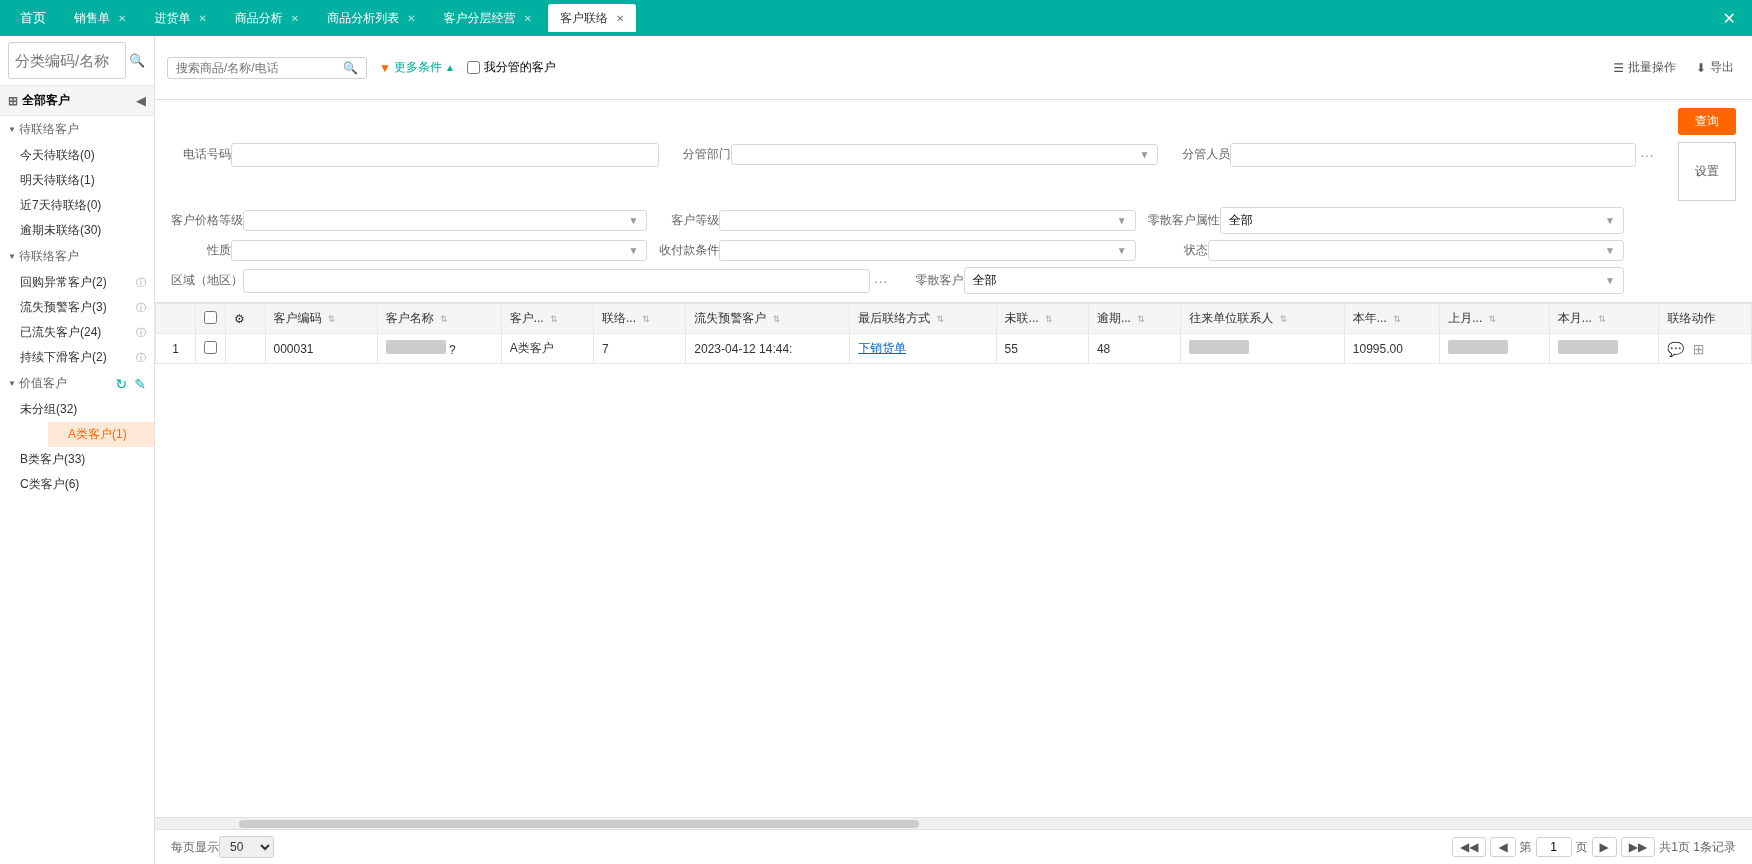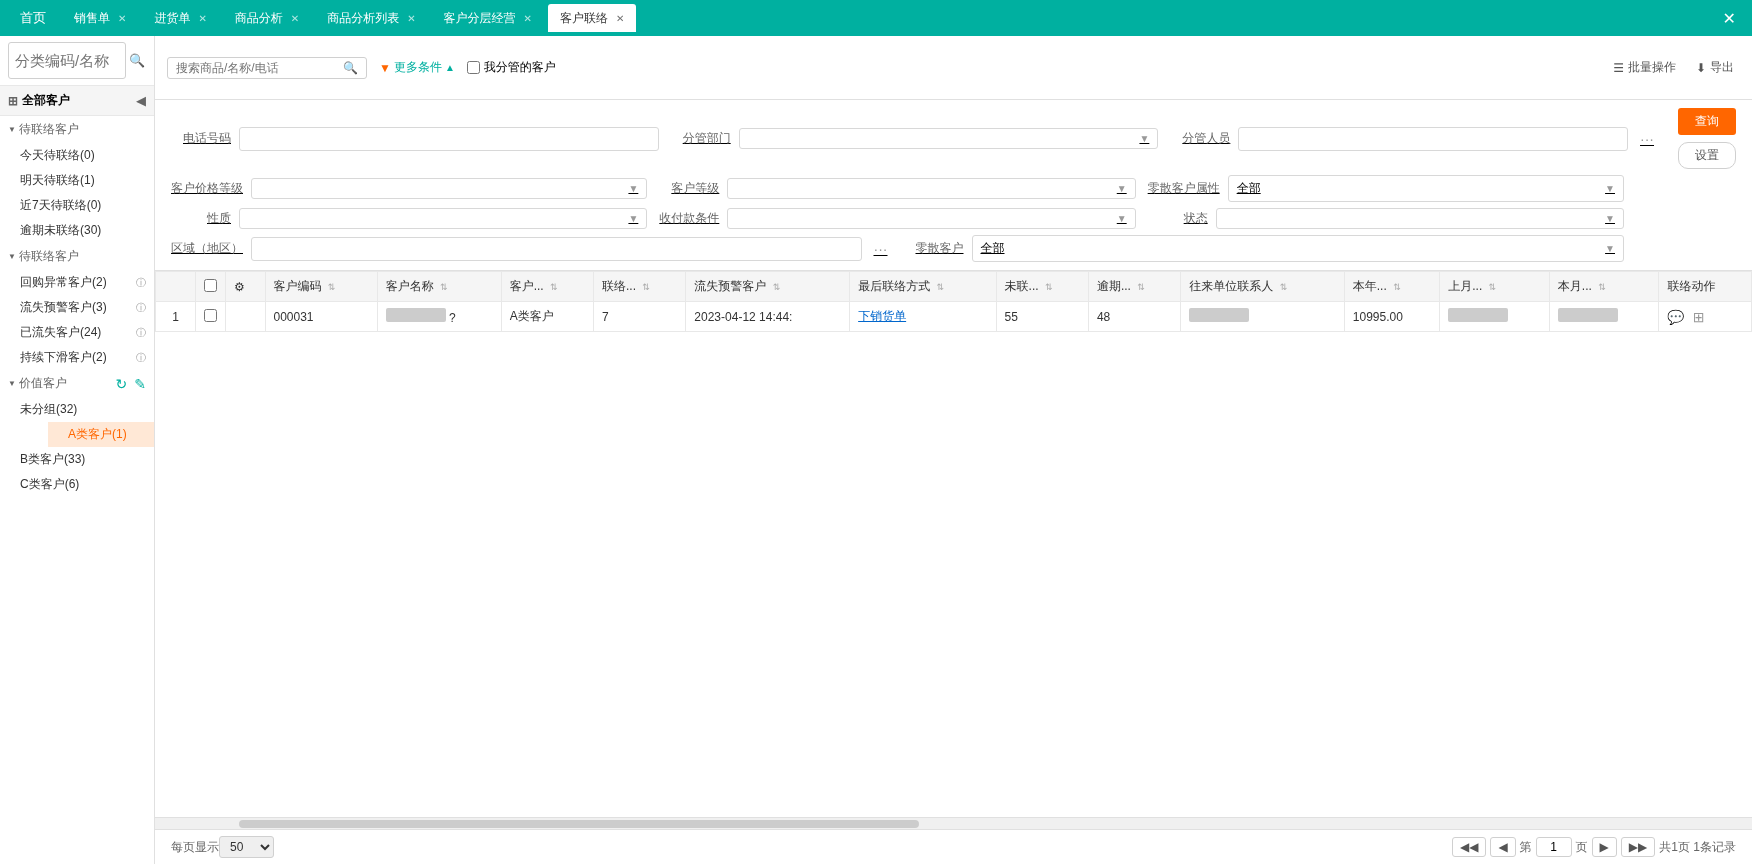--- a/index.html
+++ b/index.html
@@ -173,22 +173,20 @@
       display: flex;
       align-items: center;
       gap: 12px;
       margin-bottom: 6px;
     }
     .filter-row:last-child { margin-bottom: 0; }
     .filter-field {
       display: flex;
       align-items: center;
       flex: 1;
-      gap: 8px;
-      text-decoration: underline;
     }
     .filter-label {
       color: #666;
       font-size: 12px;
       white-space: nowrap;
       min-width: 60px;
       text-align: right;
     }
     .filter-input {
       flex: 1;
@@ -232,22 +230,22 @@
       padding: 5px 16px;
       border-radius: 3px;
       cursor: pointer;
       font-size: 12px;
       white-space: nowrap;
     }
     .btn-settings {
       background: white;
       color: #555;
       border: 1px solid #d0d0d0;
-      padding: 4px 16px;
-      border-radius: 10px;
+      padding: 20px 16px;
+      border-radius: 0;
       cursor: pointer;
       font-size: 12px;
       white-space: nowrap;
     }
 
     
     .table-container {
       flex: 1;
       background: white;
       margin: 0;

